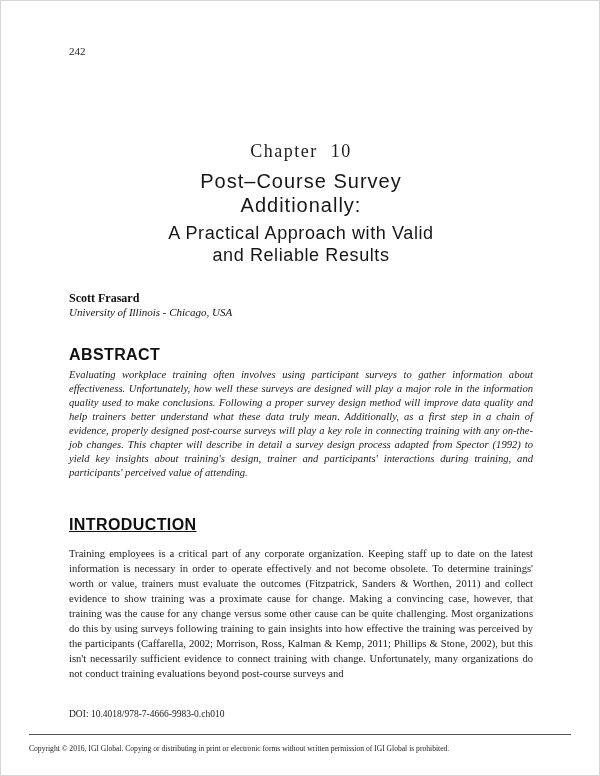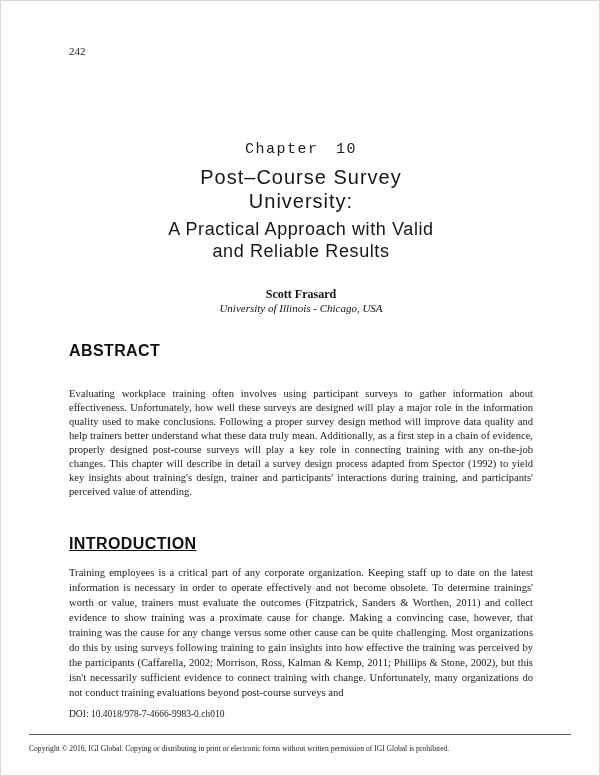--- a/index.html
+++ b/index.html
@@ -16,22 +16,22 @@
     border: 1px solid #d7d7d7;
     overflow: hidden;
     padding: 44px 66px 0 68px;
   }
   .page-number {
     font-size: 11px;
     color: #1a1a1a;
   }
   .chapter-head { text-align: center; margin-top: 84px; }
   .chapter-label {
-    font-family: Liberation Mono, monospace;
-    font-size: 15px;
+    font-family: Liberation Serif, serif;
+    font-size: 18px;
     letter-spacing: 1.5px;
     word-spacing: 7px;
     color: #1c1c1c;
   }
   .title {
     margin-top: 8px;
     font-family: "Liberation Sans", sans-serif;
     font-weight: 400;
     font-size: 20px;
     line-height: 1.18;
@@ -40,34 +40,35 @@
   }
   .subtitle {
     margin-top: 6px;
     font-family: "Liberation Sans", sans-serif;
     font-weight: 400;
     font-size: 18px;
     line-height: 1.22;
     letter-spacing: 0.6px;
     color: #161616;
   }
-  .author-block { text-align: center; margin-top: 24px; }
+  .author-block { text-align: left; margin-top: 24px; }
   .author { font-size: 12px; font-weight: bold; }
   .affiliation { font-size: 11px; font-style: italic; margin-top: 0; }
   .section-heading {
     font-family: "Liberation Sans", sans-serif;
     font-weight: bold;
     font-size: 16px;
     letter-spacing: 0.4px;
     color: #111;
   }
   .abstract-heading { margin-top: 28px; }
   .abstract-body {
-    margin-top: 27px;
+    margin-top: 4px;
     font-size: 10.6px;
+    font-style: italic;
     line-height: 1.32;
     text-align: justify;
     color: #1a1a1a;
   }
   .intro-heading { margin-top: 36px; text-decoration: underline; }
   .intro-body {
     margin-top: 12px;
     font-size: 10.6px;
     line-height: 1.42;
     text-align: justify;
@@ -99,21 +100,21 @@
 <body>
 
 <div class="page">
 
   <div class="page-number">242</div>
 
   <div class="chapter-head">
     <div class="chapter-label">Chapter 10</div>
     <div class="title">
       <span>Post–Course Survey</span><br>
-      <span>University:</span>
+      <span>Additionally:</span>
     </div>
     <div class="subtitle">
       <span>A Practical Approach with Valid</span><br>
       <span>and Reliable Results</span>
     </div>
   </div>
 
   <div class="author-block">
     <div class="author">Scott Frasard</div>
     <div class="affiliation">University of Illinois - Chicago, USA</div>

